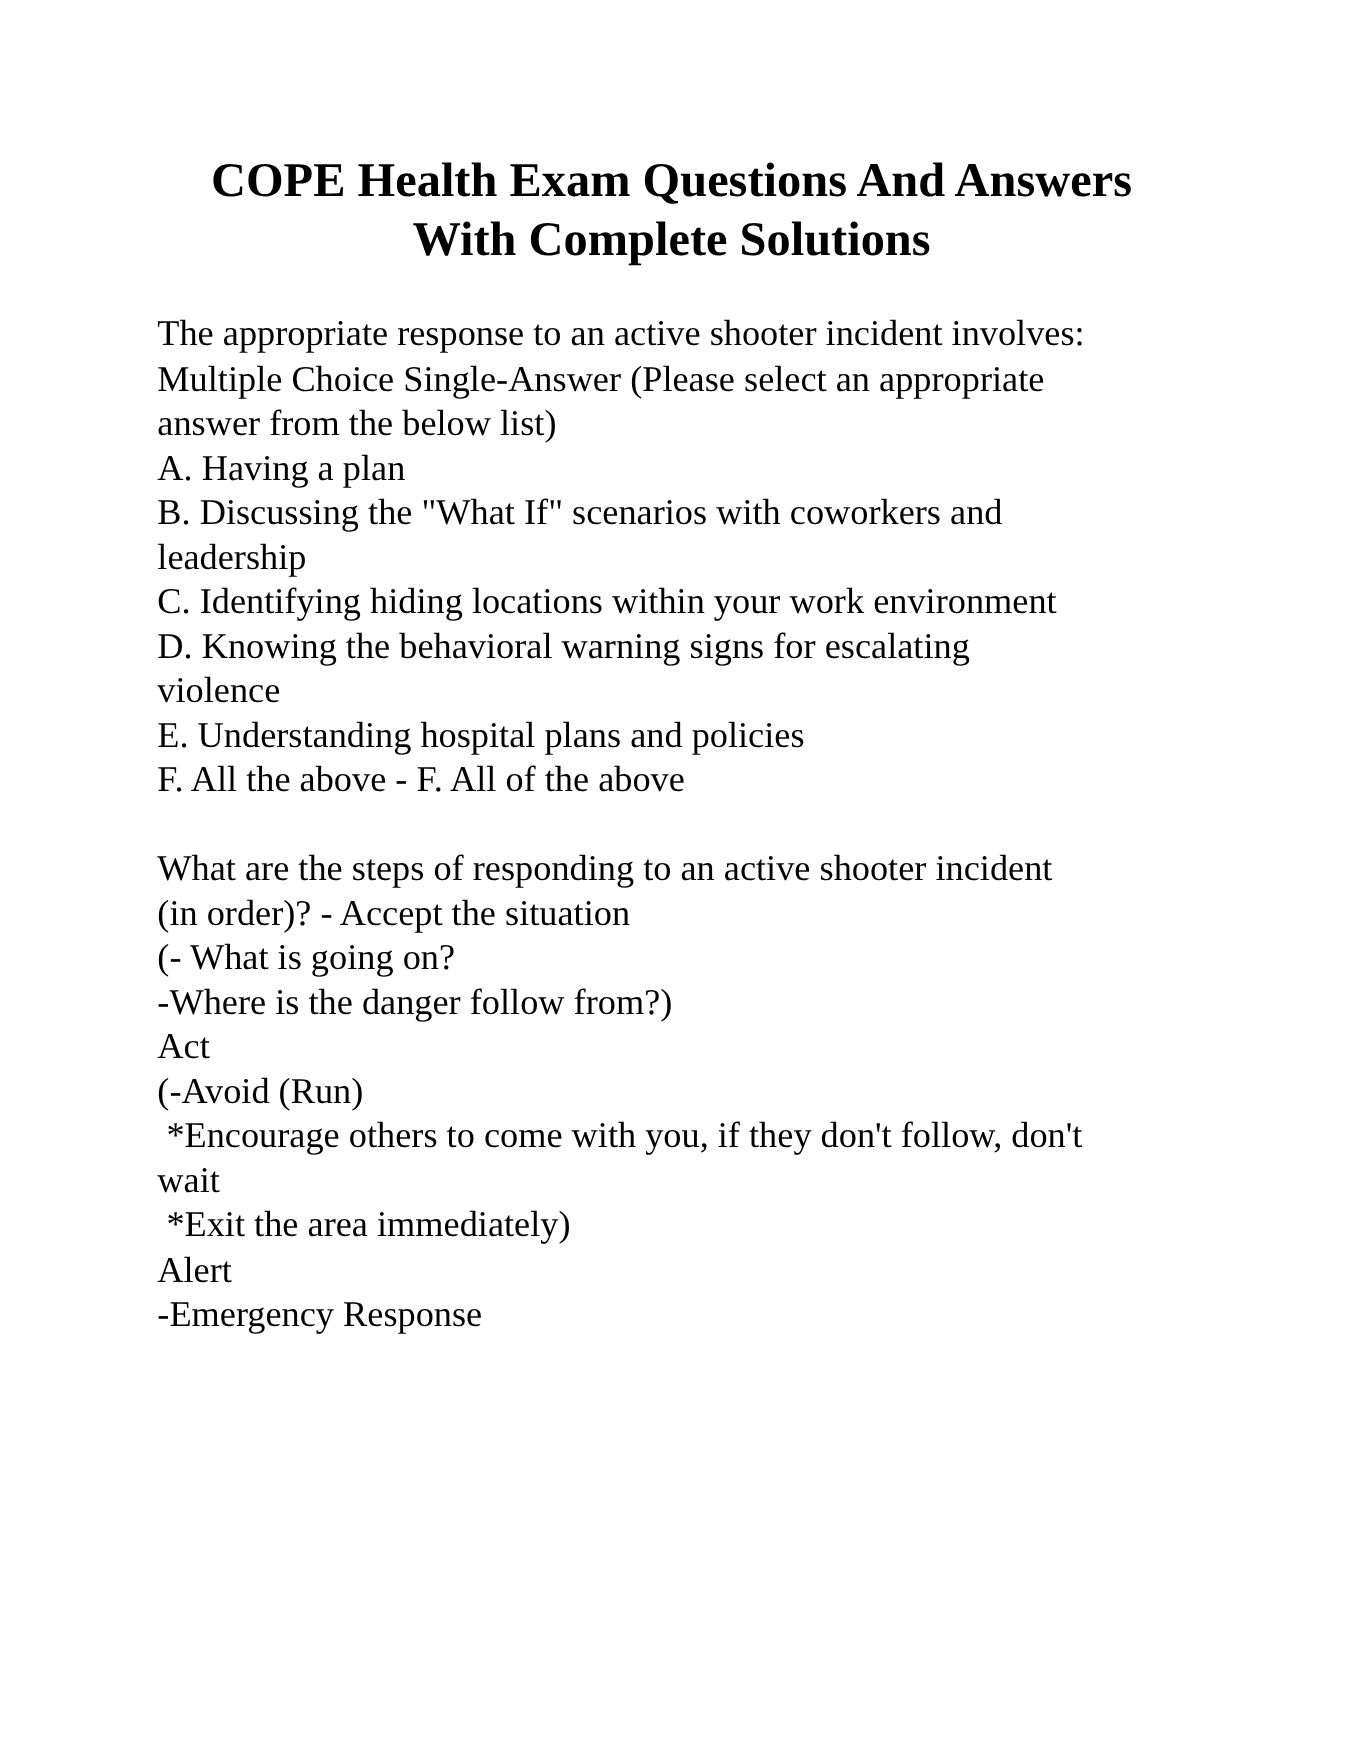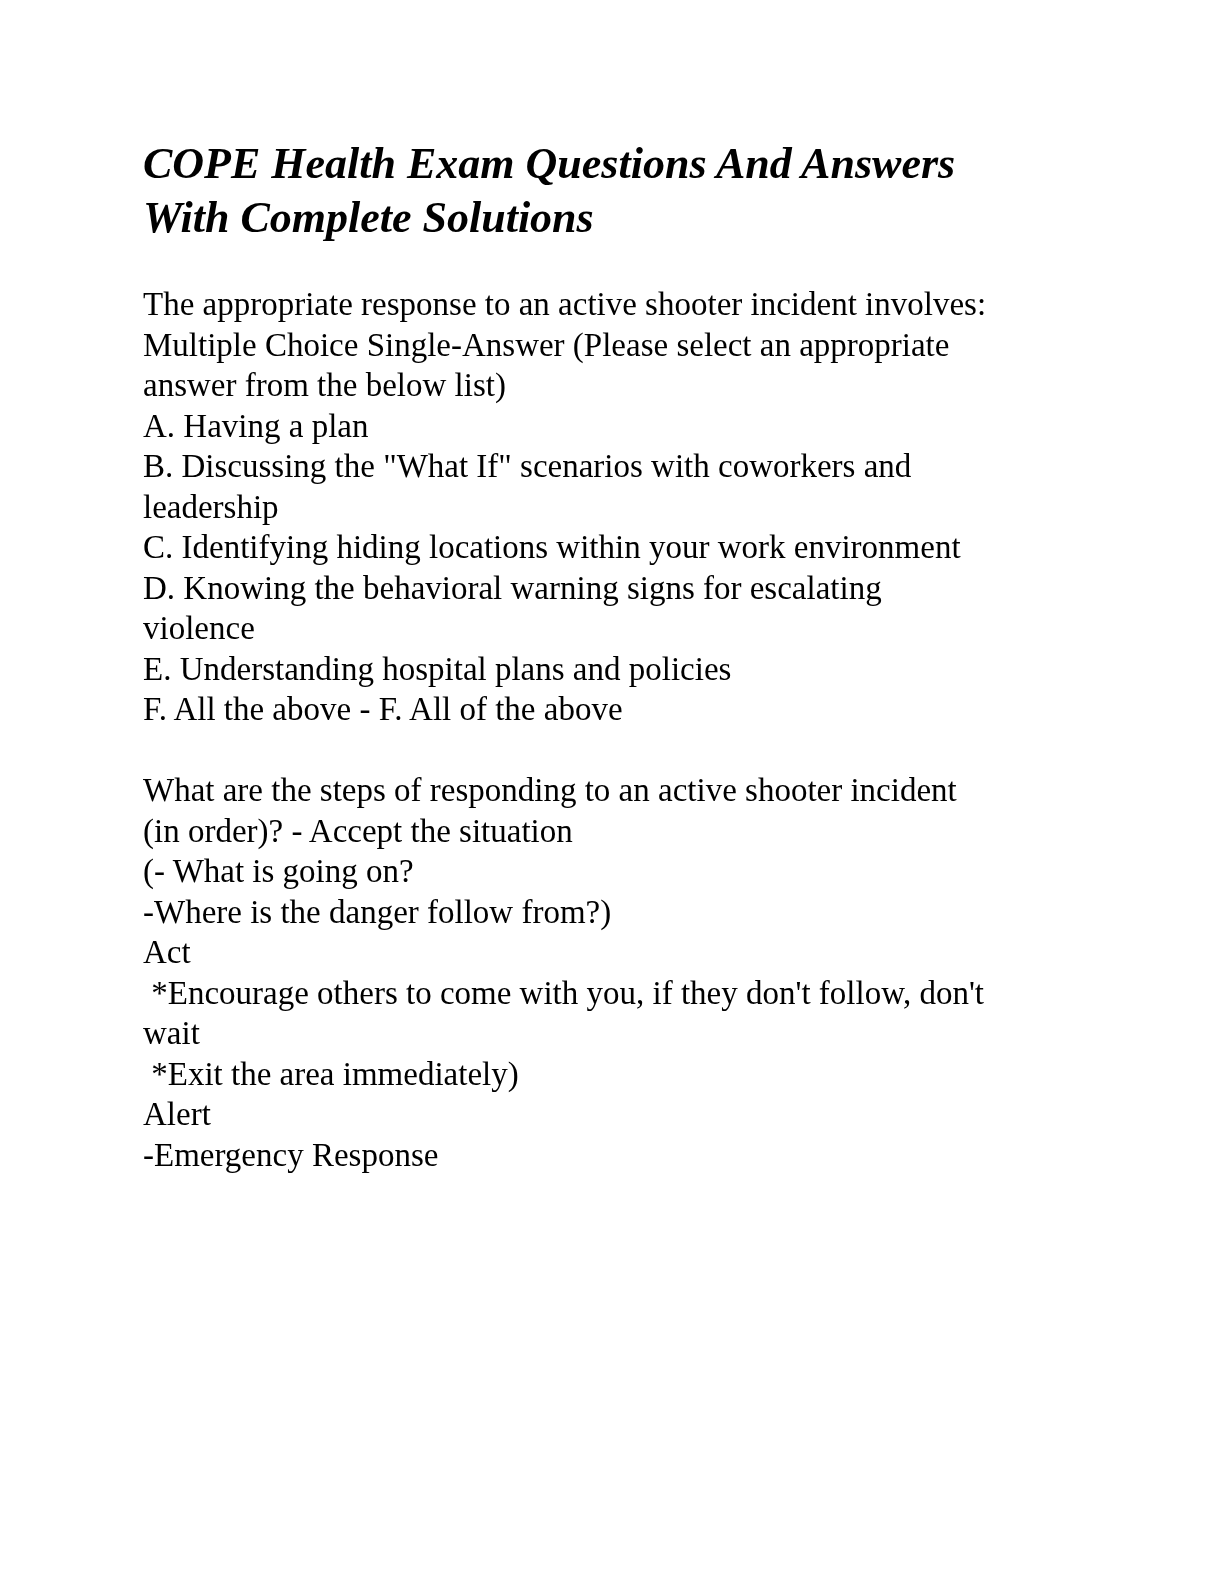--- a/index.html
+++ b/index.html
@@ -16,25 +16,25 @@
   }
   .page {
     box-sizing: border-box;
     width: 1224px;
     height: 1584px;
     padding: 137px 146px 0 143px;
     background: #ffffff;
   }
   .doc-title {
     margin: 0 0 39px 0;
+    text-align: center;
     font-weight: bold;
     font-size: 44px;
     line-height: 54px;
     letter-spacing: 0px;
-    font-style: italic;
   }
   .doc-title .title-line {
     white-space: pre;
   }
   .paragraph {
     margin: 0 0 40.5px 0;
     font-size: 33px;
     line-height: 40.5px;
   }
   .line {
@@ -64,20 +64,21 @@
       <div class="line">E. Understanding hospital plans and policies</div>
       <div class="line">F. All the above - F. All of the above</div>
     </div>
 
   <div class="paragraph">
       <div class="line">What are the steps of responding to an active shooter incident</div>
       <div class="line">(in order)? - Accept the situation</div>
       <div class="line">(- What is going on?</div>
       <div class="line">-Where is the danger follow from?)</div>
       <div class="line">Act</div>
+      <div class="line">(-Avoid (Run)</div>
       <div class="line"> *Encourage others to come with you, if they don't follow, don't</div>
       <div class="line">wait</div>
       <div class="line"> *Exit the area immediately)</div>
       <div class="line">Alert</div>
       <div class="line">-Emergency Response</div>
     </div>
 
 </div>
 
 </body></html>

